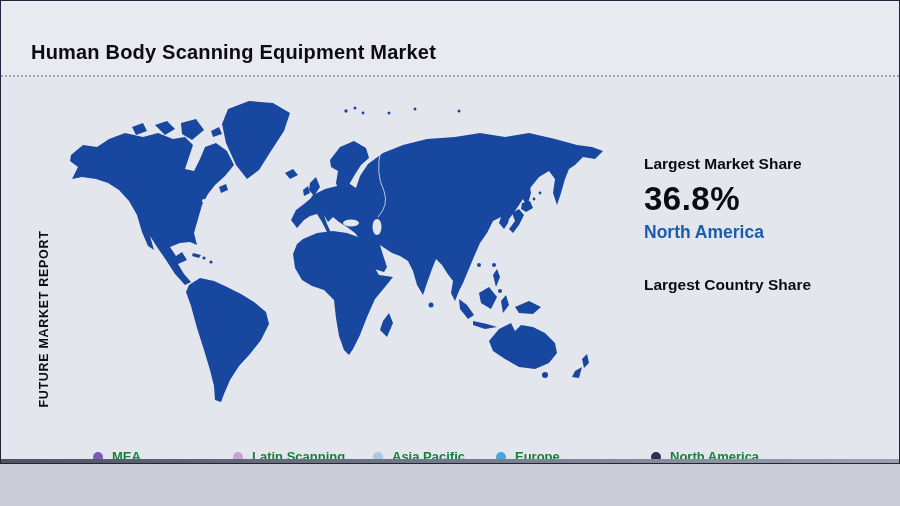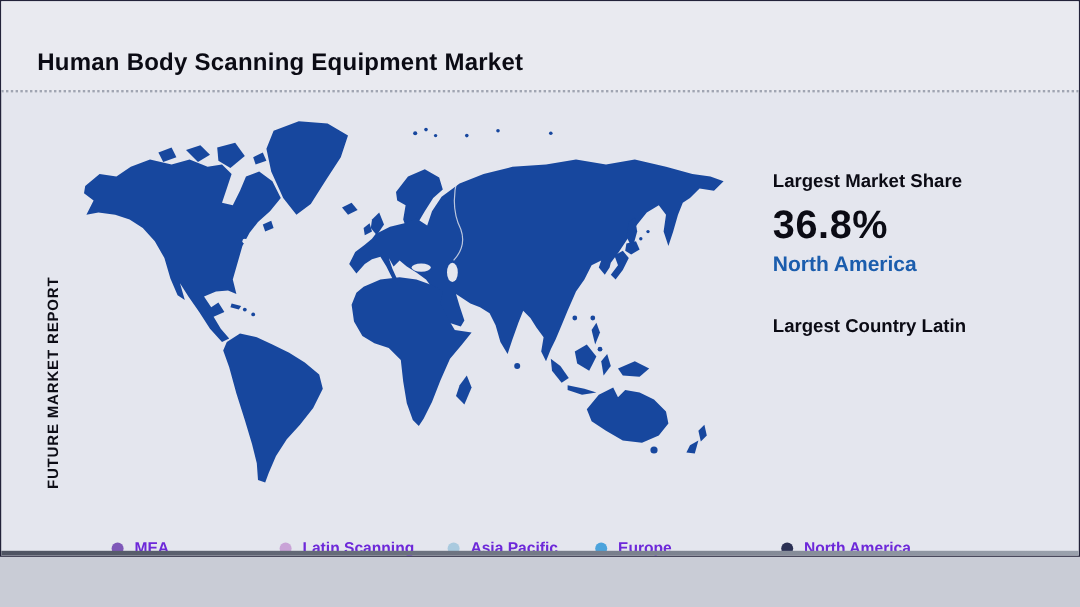--- a/index.html
+++ b/index.html
@@ -23,26 +23,26 @@
   .map-wrap svg { width:100%; height:100%; display:block; }
   .watermark {
     position:absolute; top:318px; left:43px;
     transform:translate(-50%,-50%) rotate(-90deg);
     font-size:12.5px; font-weight:bold; letter-spacing:0.7px;
     color:#0d0d16; white-space:nowrap;
   }
   .stat { position:absolute; left:643px; width:250px; }
   .stat-1 { top:142px; }
   .stat-2 { top:263px; }
-  .stat-label { font-size:15.5px; font-weight:bold; color:#0b0b14; }
+  .stat-label { font-size:15.5px; font-weight:bold; color:#0b0b14;margin-top:12px; }
   .stat-value { font-size:33px; font-weight:bold; color:#0b0b14; line-height:1; margin-top:9px; letter-spacing:0.5px; }
   .stat-region { font-size:17.5px; font-weight:bold; margin-top:7px; }
   .legend-item { position:absolute; top:448px; display:flex; align-items:center; gap:9px; }
   .legend-dot { width:10px; height:10px; border-radius:50%; flex:0 0 auto; }
-  .legend-label { font-size:13px; font-weight:bold; color:#6d28d9; white-space:nowrap; }
+  .legend-label { font-size:13px; font-weight:bold; color:#15803d; white-space:nowrap; }
   .li-1 { left:92px; } .li-2 { left:232px; } .li-3 { left:372px; } .li-4 { left:495px; } .li-5 { left:650px; }
   .bottom-bar {
     position:absolute; left:0; right:0; bottom:0; height:4px;
     background:linear-gradient(to right,#4e5362,#9aa1ad);
   }
 </style>
 </head>
 <body>
 
 <div class="page">
@@ -155,21 +155,21 @@
     </svg>
   </div>
 
   <div class="stat stat-1">
     <div class="stat-label">Largest Market Share</div>
     <div class="stat-value">36.8%</div>
     <div class="stat-region" style="color: rgb(27, 93, 173);">North America</div>
   </div>
 
   <div class="stat stat-2">
-    <div class="stat-label">Largest Country Latin</div>
+    <div class="stat-label">Largest Country Share</div>
   </div>
 
   <div class="legend-item li-1">
     <span class="legend-dot" style="background-color: rgb(126, 87, 184);"></span>
     <span class="legend-label">MEA</span>
   </div>
   <div class="legend-item li-2">
     <span class="legend-dot" style="background-color: rgb(201, 163, 215);"></span>
     <span class="legend-label">Latin Scanning</span>
   </div>

